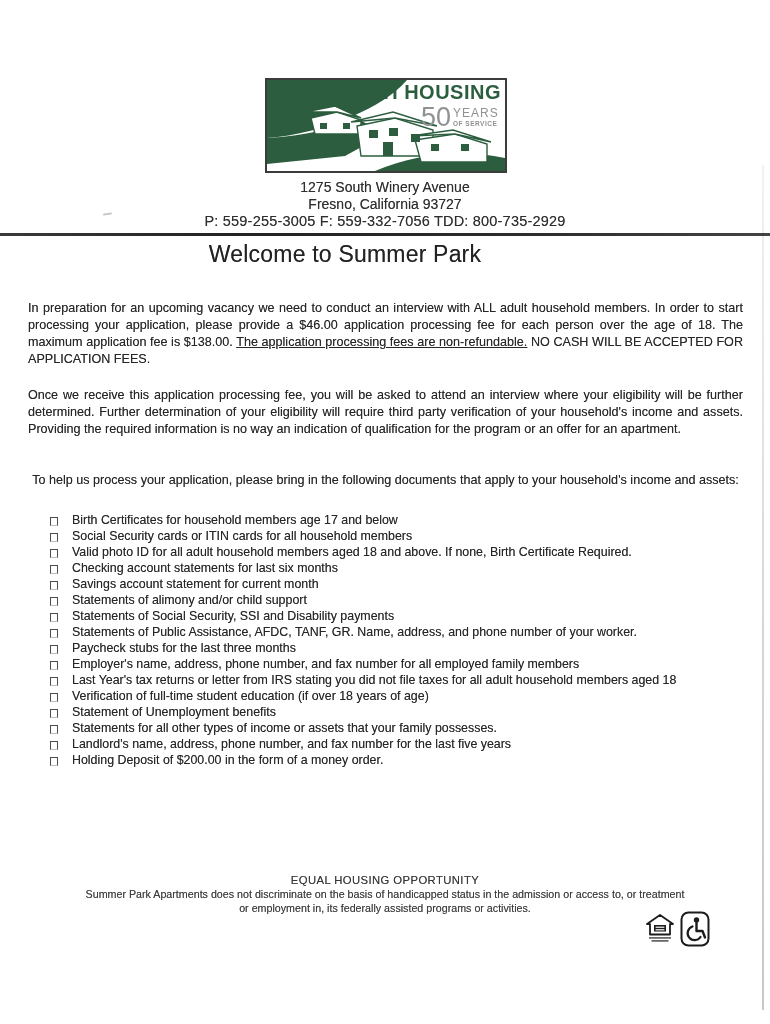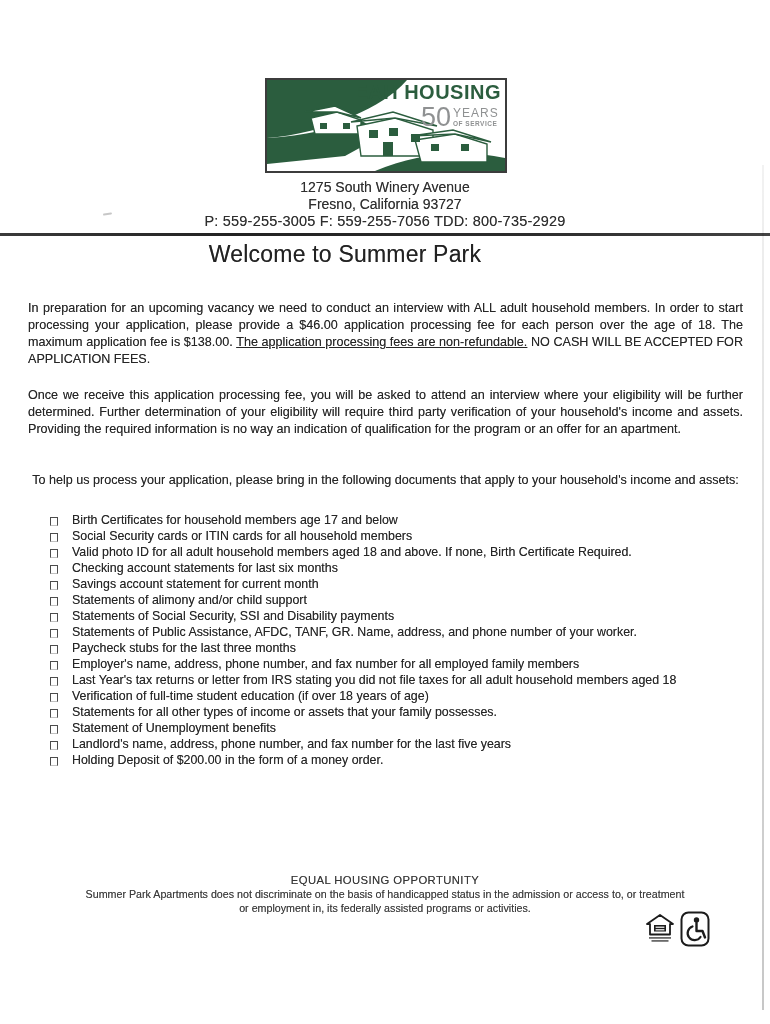--- a/index.html
+++ b/index.html
@@ -101,21 +101,21 @@
       <text x="236" y="21" text-anchor="end" font-family="Liberation Sans, DejaVu Sans, sans-serif" font-size="20" font-weight="bold" fill="#2b5d3e" letter-spacing="0.5">EAH HOUSING</text>
       <text x="186" y="48" text-anchor="end" font-family="Liberation Sans, DejaVu Sans, sans-serif" font-size="27" fill="#8f9192">50</text>
       <text x="188" y="39" font-family="Liberation Sans, DejaVu Sans, sans-serif" font-size="12" fill="#8f9192" letter-spacing="1">YEARS</text>
       <text x="188" y="48" font-family="Liberation Sans, DejaVu Sans, sans-serif" font-size="6.5" font-weight="bold" fill="#8f9192" letter-spacing="0.5">OF SERVICE</text>
     </svg>
   </div>
 
   <div class="addr soft">
     <div>1275 South Winery Avenue</div>
     <div>Fresno, California 93727</div>
-    <div class="phone">P: 559-255-3005 F: 559-255-7056 TDD: 800-735-2929</div>
+    <div class="phone">P: 559-255-3005 F: 559-332-7056 TDD: 800-735-2929</div>
   </div>
 
   <div class="divider"></div>
   <div class="smudge"></div>
   <div class="edge-line"></div>
 
   <div class="title soft">Welcome to Summer Park</div>
 
   <p class="para p1 soft"><span>In preparation for an upcoming vacancy we need to conduct an interview with ALL adult household members.  In order to start processing your application, please provide a $46.00 application processing fee for each person over the age of 18.  The maximum application fee is $138.00. </span><span class="u">The application processing fees are non-refundable.</span><span>  NO CASH WILL BE ACCEPTED FOR APPLICATION FEES.</span></p>
 
@@ -129,22 +129,22 @@
     <li><span class="cbx"></span><span class="soft">Valid photo ID for all adult household members aged 18 and above. If none, Birth Certificate Required.</span></li>
     <li><span class="cbx"></span><span class="soft">Checking account statements for last six months</span></li>
     <li><span class="cbx"></span><span class="soft">Savings account statement for current month</span></li>
     <li><span class="cbx"></span><span class="soft">Statements of alimony and/or child support</span></li>
     <li><span class="cbx"></span><span class="soft">Statements of Social Security, SSI and Disability payments</span></li>
     <li><span class="cbx"></span><span class="soft">Statements of Public Assistance, AFDC, TANF, GR. Name, address, and phone number of your worker.</span></li>
     <li><span class="cbx"></span><span class="soft">Paycheck stubs for the last three months</span></li>
     <li><span class="cbx"></span><span class="soft">Employer's name, address, phone number, and fax number for all employed family members</span></li>
     <li><span class="cbx"></span><span class="soft">Last Year's tax returns or letter from IRS stating you did not file taxes for all adult household members aged 18</span></li>
     <li><span class="cbx"></span><span class="soft">Verification of full-time student education (if over 18 years of age)</span></li>
+    <li><span class="cbx"></span><span class="soft">Statement of Unemployment benefits</span></li>
     <li><span class="cbx"></span><span class="soft">Statements for all other types of income or assets that your family possesses.</span></li>
-    <li><span class="cbx"></span><span class="soft">Statement of Unemployment benefits</span></li>
     <li><span class="cbx"></span><span class="soft">Landlord's name, address, phone number, and fax number for the last five years</span></li>
     <li><span class="cbx"></span><span class="soft">Holding Deposit of $200.00 in the form of a money order.</span></li>
   </ul>
 
   <div class="footer-head soft">EQUAL HOUSING OPPORTUNITY</div>
   <div class="footer-line fl1 soft">Summer Park Apartments does not discriminate on the basis of handicapped status in the admission or access to, or treatment</div>
   <div class="footer-line fl2 soft">or employment in, its federally assisted programs or activities.</div>
 
   <div class="icon-eho">
     <svg width="30" height="32" viewBox="0 0 30 32" xmlns="http://www.w3.org/2000/svg">

